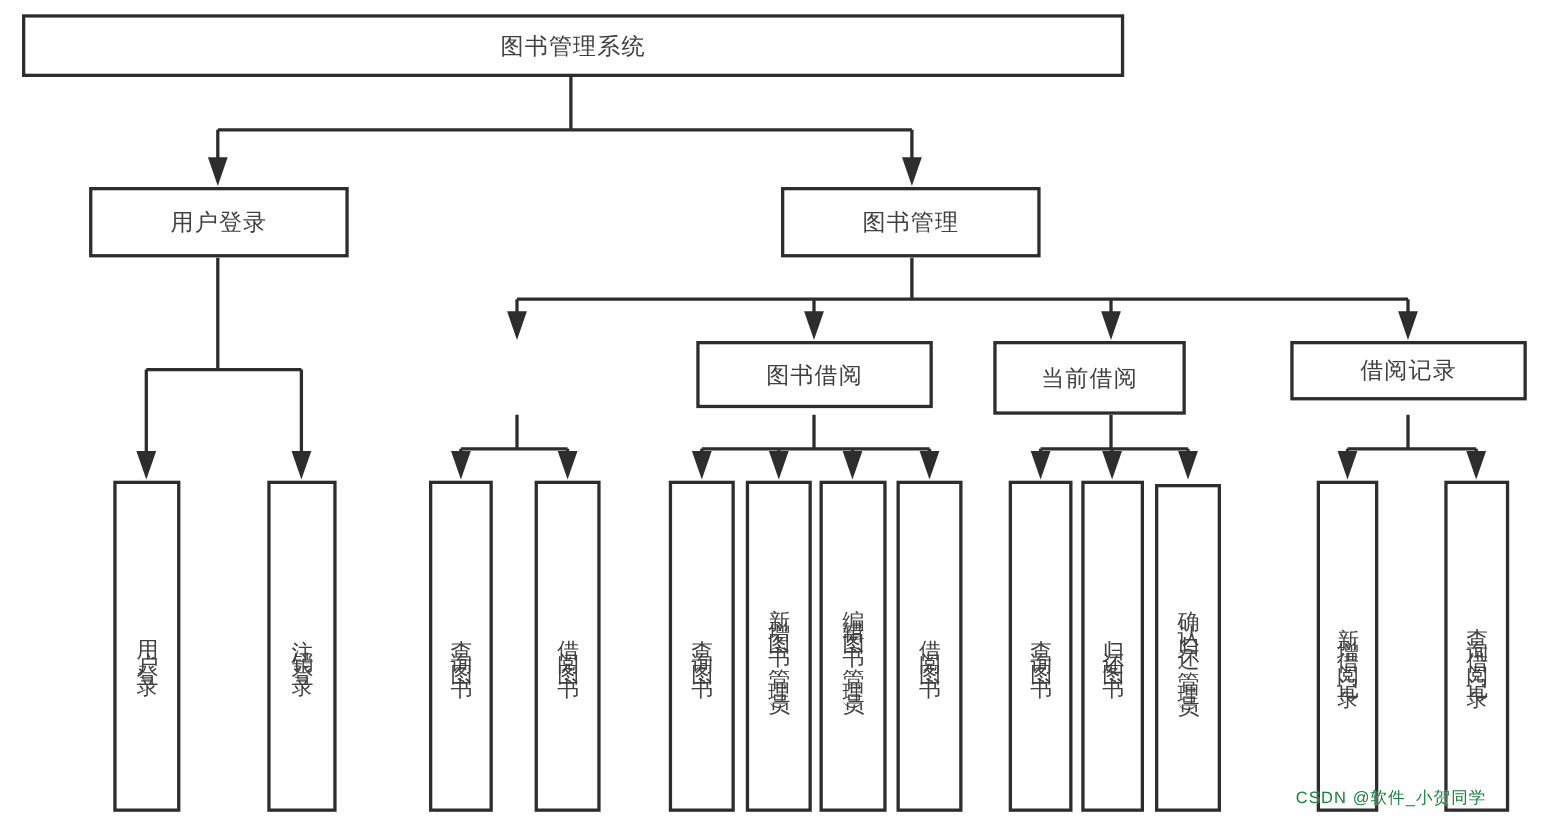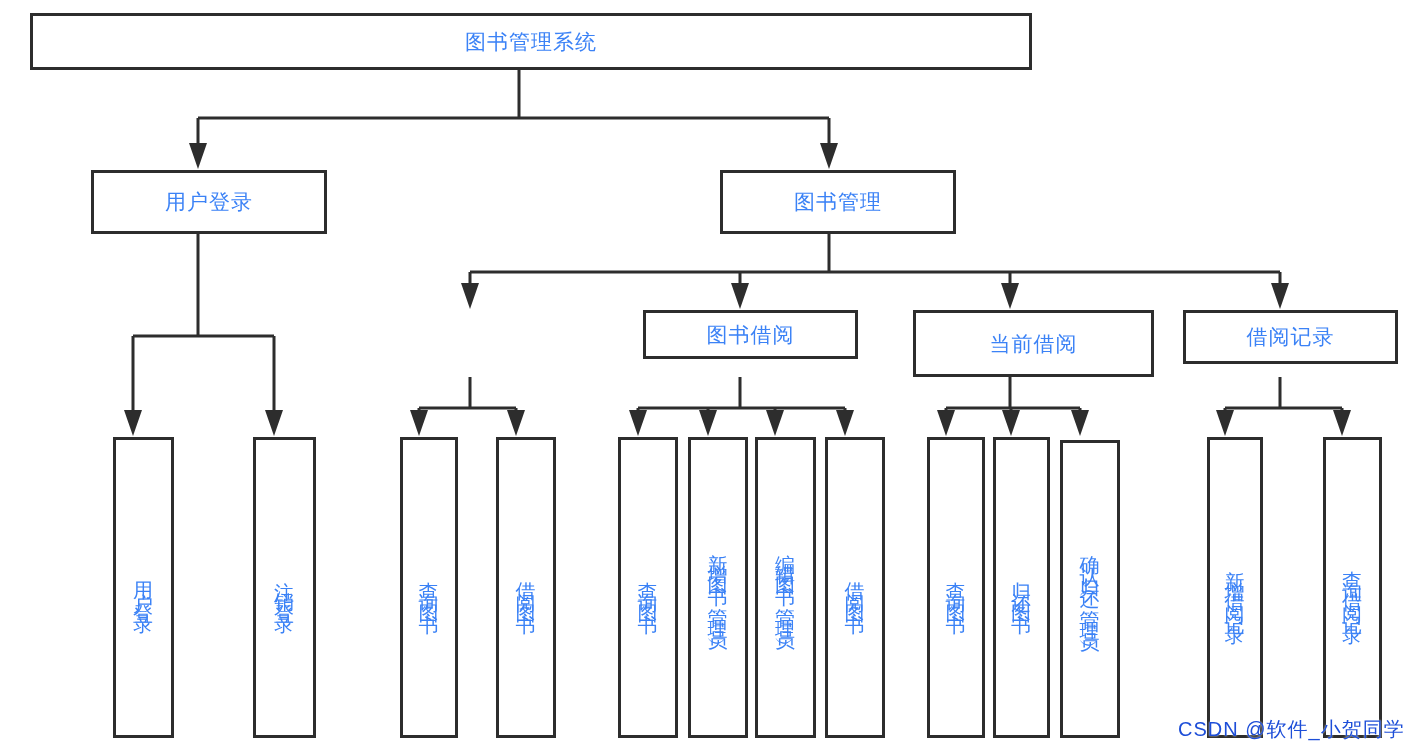--- a/index.html
+++ b/index.html
@@ -2,33 +2,33 @@
 <html><head>
 <meta charset="utf-8">
 <style>
   html,body { margin:0; padding:0; background:#ffffff; }
   .canvas {
     position:relative; width:1405px; height:747px; background:#ffffff;
     font-family:"Liberation Sans","DejaVu Sans",sans-serif; overflow:hidden;
   }
   .box {
     position:absolute; box-sizing:border-box; background:#ffffff;
-    border:3px solid #2d2d2d; color:#3b82f6;
-    display:flex; align-items:center; justify-content:center;margin-left:10px;
+    border:3px solid #2d2d2d; color:#404040;
+    display:flex; align-items:center; justify-content:center;
   }
   .h-box { font-size:21px; letter-spacing:1px; white-space:nowrap; }
   .v-box {
     font-size:20px;
     writing-mode:vertical-rl; text-orientation:mixed;
     letter-spacing:11px; line-height:1;
   }
   .connector-layer { position:absolute; left:0; top:0; z-index:1; }
   .box { z-index:2; }
   .watermark {
-    position:absolute; z-index:10; color:#1d4ed8; font-size:20px;
+    position:absolute; z-index:10; color:#15803d; font-size:15px;
     white-space:nowrap; letter-spacing:1px;
     text-shadow:0 0 2px #ffffff;
   }
   svg path { stroke:#2d2d2d; stroke-width:3; fill:none; }
   svg polygon { fill:#2d2d2d; stroke:none; }
 </style>
 </head>
 <body>
 
 <div class="canvas">
@@ -74,22 +74,22 @@
       <polygon points="1216,410 1234,410 1225,436"></polygon>
       <polygon points="1333,410 1351,410 1342,436"></polygon>
     </g>
   </svg>
 
   <div class="box h-box" style="left:20px; top:13px; width:1002px; height:57px;">图书管理系统</div>
 
   <div class="box h-box" style="left:81px; top:170px; width:236px; height:64px;">用户登录</div>
   <div class="box h-box" style="left:710px; top:170px; width:236px; height:64px;">图书管理</div>
 
-  <div class="box h-box" style="left:633px; top:310px; width:215px; height:49px;">图书借阅</div>
-  <div class="box h-box" style="left:903px; top:310px; width:241px; height:67px;">当前借阅</div>
+  <div class="box h-box" style="left:633px; top:310px; width:215px; height:61px;">图书借阅</div>
+  <div class="box h-box" style="left:903px; top:310px; width:175px; height:67px;">当前借阅</div>
   <div class="box h-box" style="left:1173px; top:310px; width:215px; height:54px;">借阅记录</div>
 
   <div class="box v-box" style="left:103px; top:437px; width:61px; height:301px;">用户登录</div>
   <div class="box v-box" style="left:243px; top:437px; width:63px; height:301px;">注销登录</div>
 
   <div class="box v-box" style="left:390px; top:437px; width:58px; height:301px;">查询图书</div>
   <div class="box v-box" style="left:486px; top:437px; width:60px; height:301px;">借阅图书</div>
 
   <div class="box v-box" style="left:608px; top:437px; width:60px; height:301px;">查询图书</div>
   <div class="box v-box" style="left:678px; top:437px; width:60px; height:301px;">新增图书（管理员）</div>

